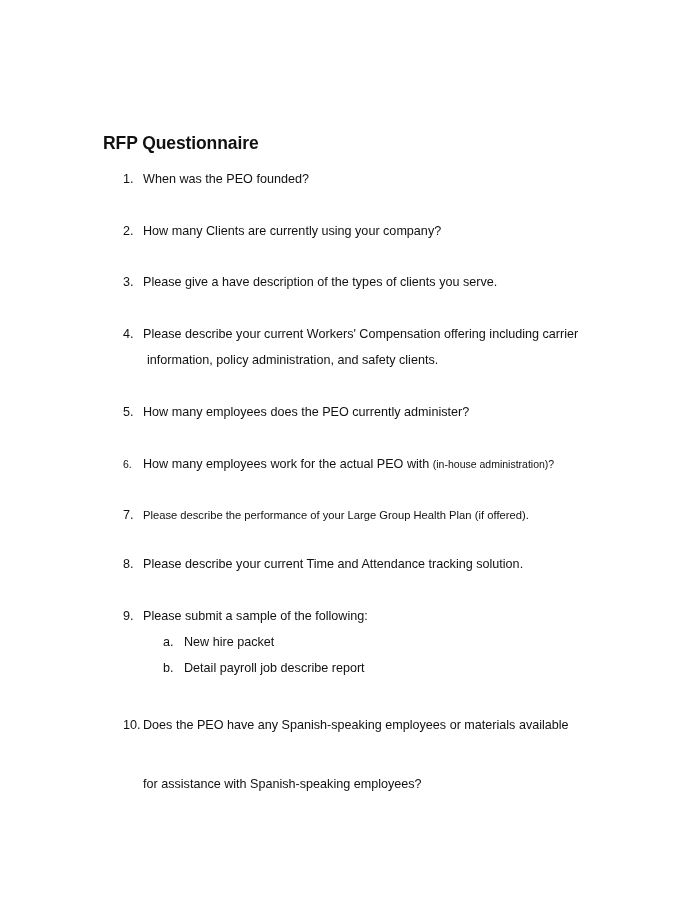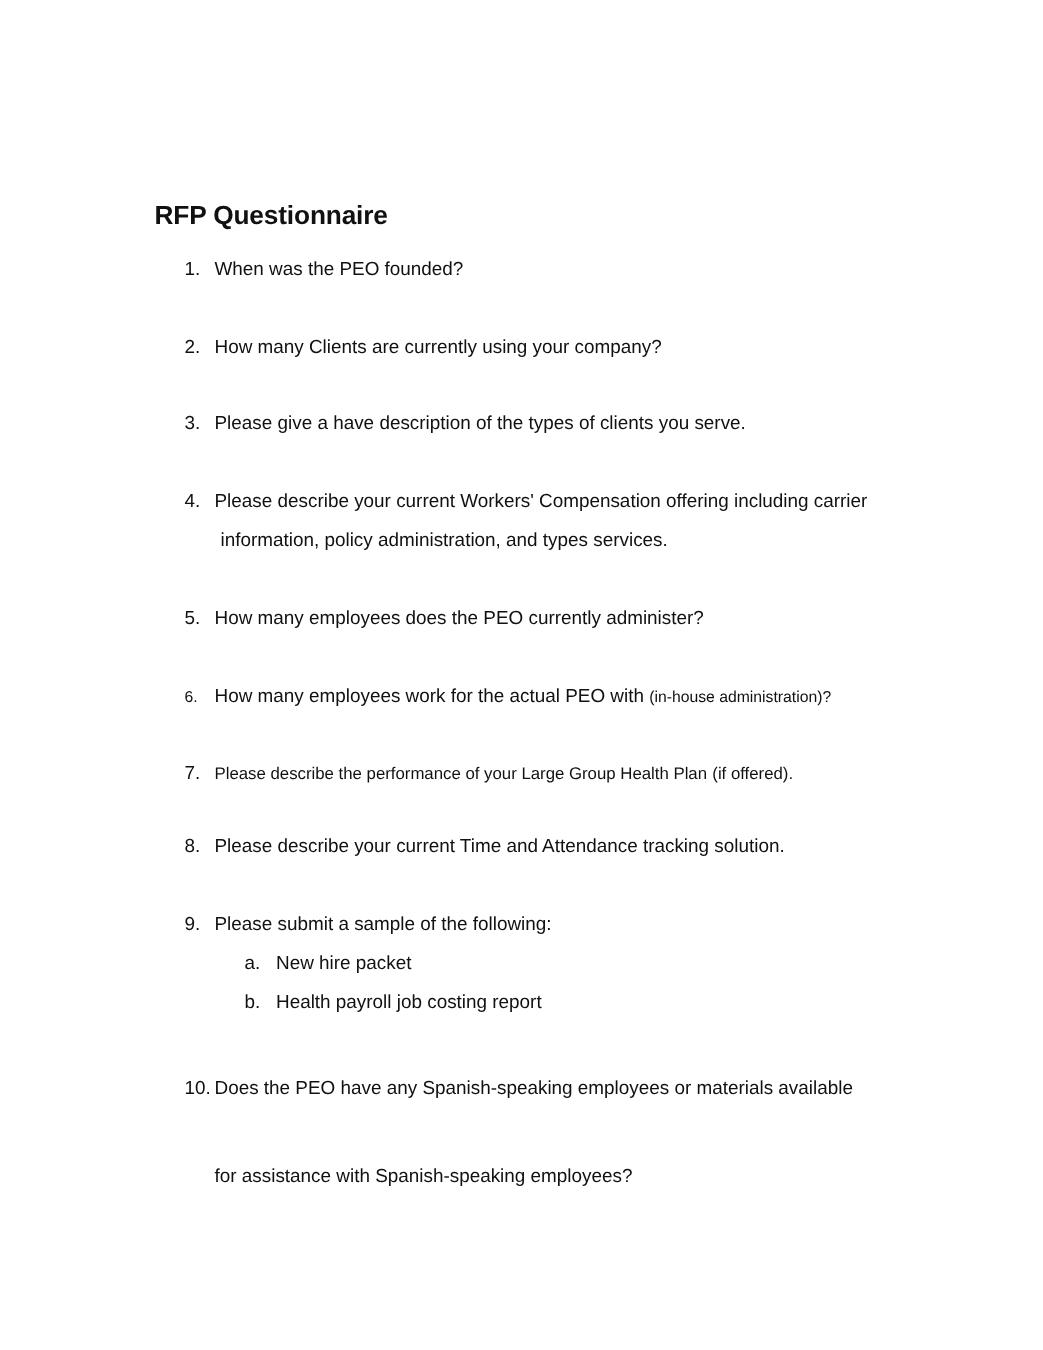--- a/index.html
+++ b/index.html
@@ -66,21 +66,21 @@
 <div class="q" style="top:218px;">
   <span class="num">2.</span><span class="text">How many Clients are currently using your company?</span>
 </div>
 
 <div class="q" style="top:269px;">
   <span class="num">3.</span><span class="text">Please give a have description of the types of clients you serve.</span>
 </div>
 
 <div class="q" style="top:321px;">
   <span class="num">4.</span><span class="text">Please describe your current Workers' Compensation offering including carrier</span>
-  <span class="cont">information, policy administration, and types services.</span>
+  <span class="cont">information, policy administration, and safety clients.</span>
 </div>
 
 <div class="q" style="top:399px;">
   <span class="num">5.</span><span class="text">How many employees does the PEO currently administer?</span>
 </div>
 
 <div class="q" style="top:451px;">
   <span class="num small">6.</span><span class="text">How many employees work for the actual PEO with</span> <span class="small">(in-house administration)?</span>
 </div>
 
@@ -94,19 +94,19 @@
 
 <div class="q" style="top:603px;">
   <span class="num">9.</span><span class="text">Please submit a sample of the following:</span>
 </div>
 
 <div class="sub" style="top:629px;">
   <span class="num">a.</span><span>New hire packet</span>
 </div>
 
 <div class="sub" style="top:655px;">
-  <span class="num">b.</span><span>Health payroll job costing report</span>
+  <span class="num">b.</span><span>Detail payroll job describe report</span>
 </div>
 
 <div class="q" style="top:712px;">
   <span class="num">10.</span><span class="text">Does the PEO have any Spanish-speaking employees or materials available</span>
   <span class="cont tight">for assistance with Spanish-speaking employees?</span>
 </div>
 
 </body></html>

